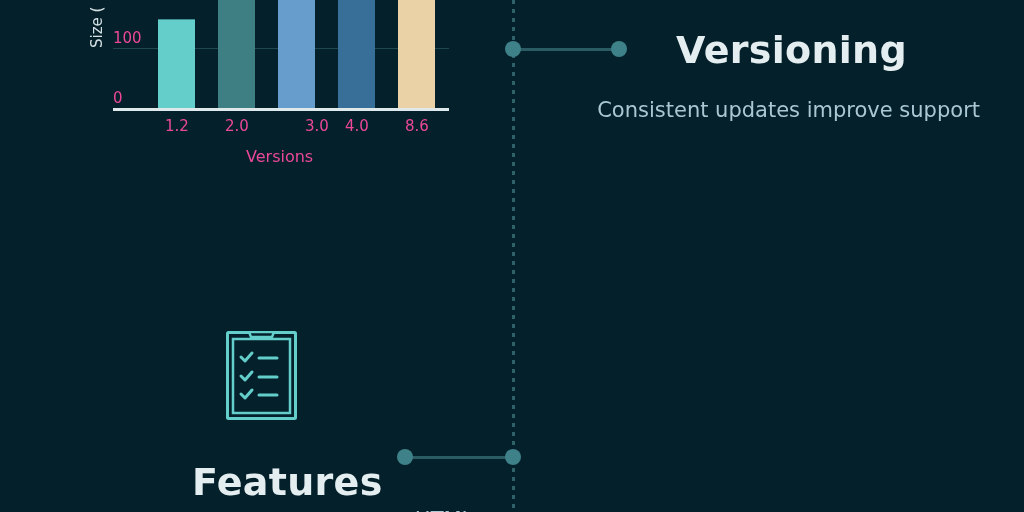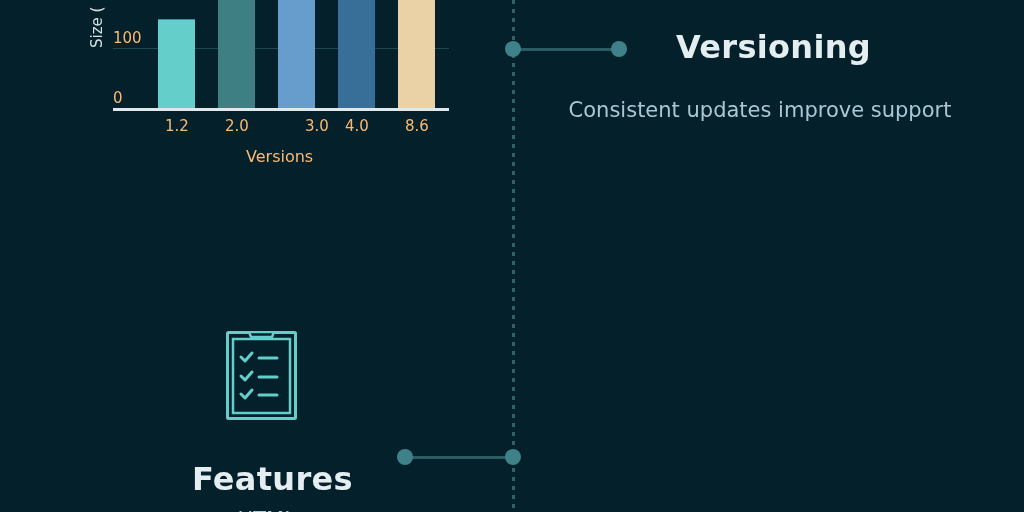--- a/index.html
+++ b/index.html
@@ -9,23 +9,23 @@
     font-family:"DejaVu Sans", sans-serif;
     color:#e6eef0;
   }
   .abs { position:absolute; }
   .timeline {
     position:absolute; left:512px; top:0; width:3px; height:512px;
     background: repeating-linear-gradient(to bottom, #2f6169 0 4px, transparent 4px 9px);
   }
   .connector-line { position:absolute; height:3px; background:#2b5c63; }
   .dot { position:absolute; width:16px; height:16px; border-radius:50%; background:#3e8189; }
-  .section-title { position:absolute; font-weight:bold; font-size:32px; color:#e4eef0; letter-spacing:0.3px; }
-  .section-desc { position:absolute; font-size:21px; line-height:35px; color:#a9c8d4; text-align:center; }
-  .tick { position:absolute; font-size:15px; color:#fdba74; }
+  .section-title { position:absolute; font-weight:bold; font-size:38px; color:#e4eef0; letter-spacing:0.3px; }
+  .section-desc { position:absolute; font-size:21px; line-height:35px; color:#a9c8d4; text-align:right; }
+  .tick { position:absolute; font-size:15px; color:#ec4899; }
   .bar { position:absolute; width:37px; }
   .gridline { position:absolute; height:1px; background:#1f4750; }
   .axis { position:absolute; height:3px; background:#dfe8ea; }
 </style>
 </head>
 <body>
 
 <div>
   <div class="abs" style="left:82px; top:-20px; width:24px; height:62px; overflow:visible;">
     <div style="position:absolute; left:-20px; top:24px; width:70px; transform:rotate(-90deg); transform-origin:center; font-size:15px; color:#d4e0e3; white-space:nowrap;">Size (</div>

